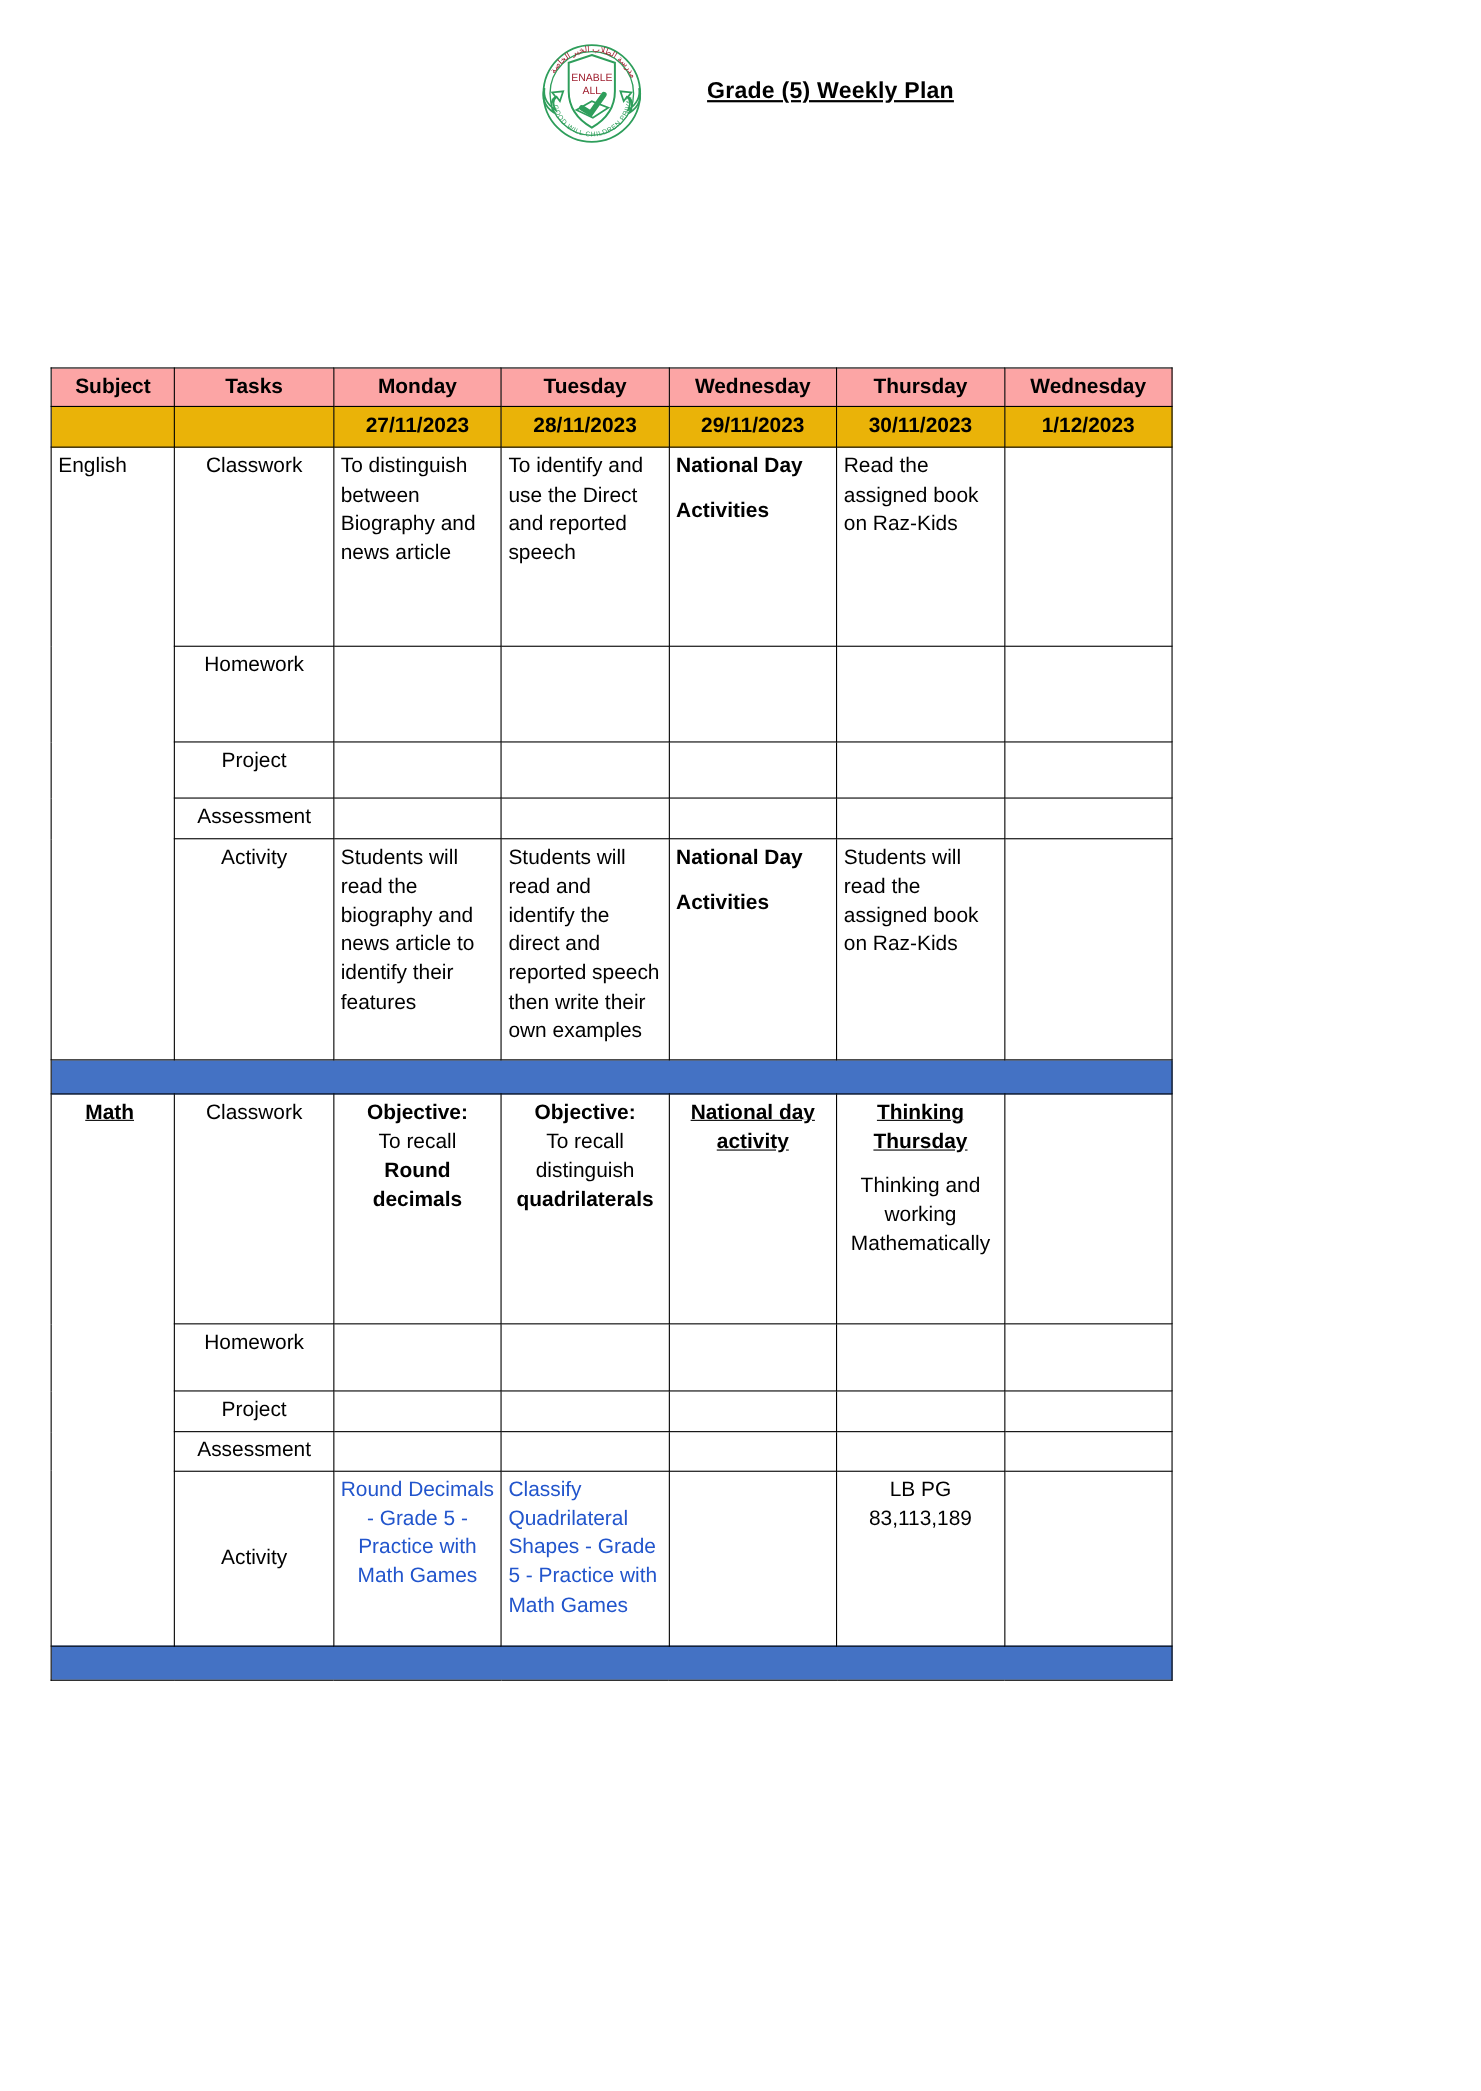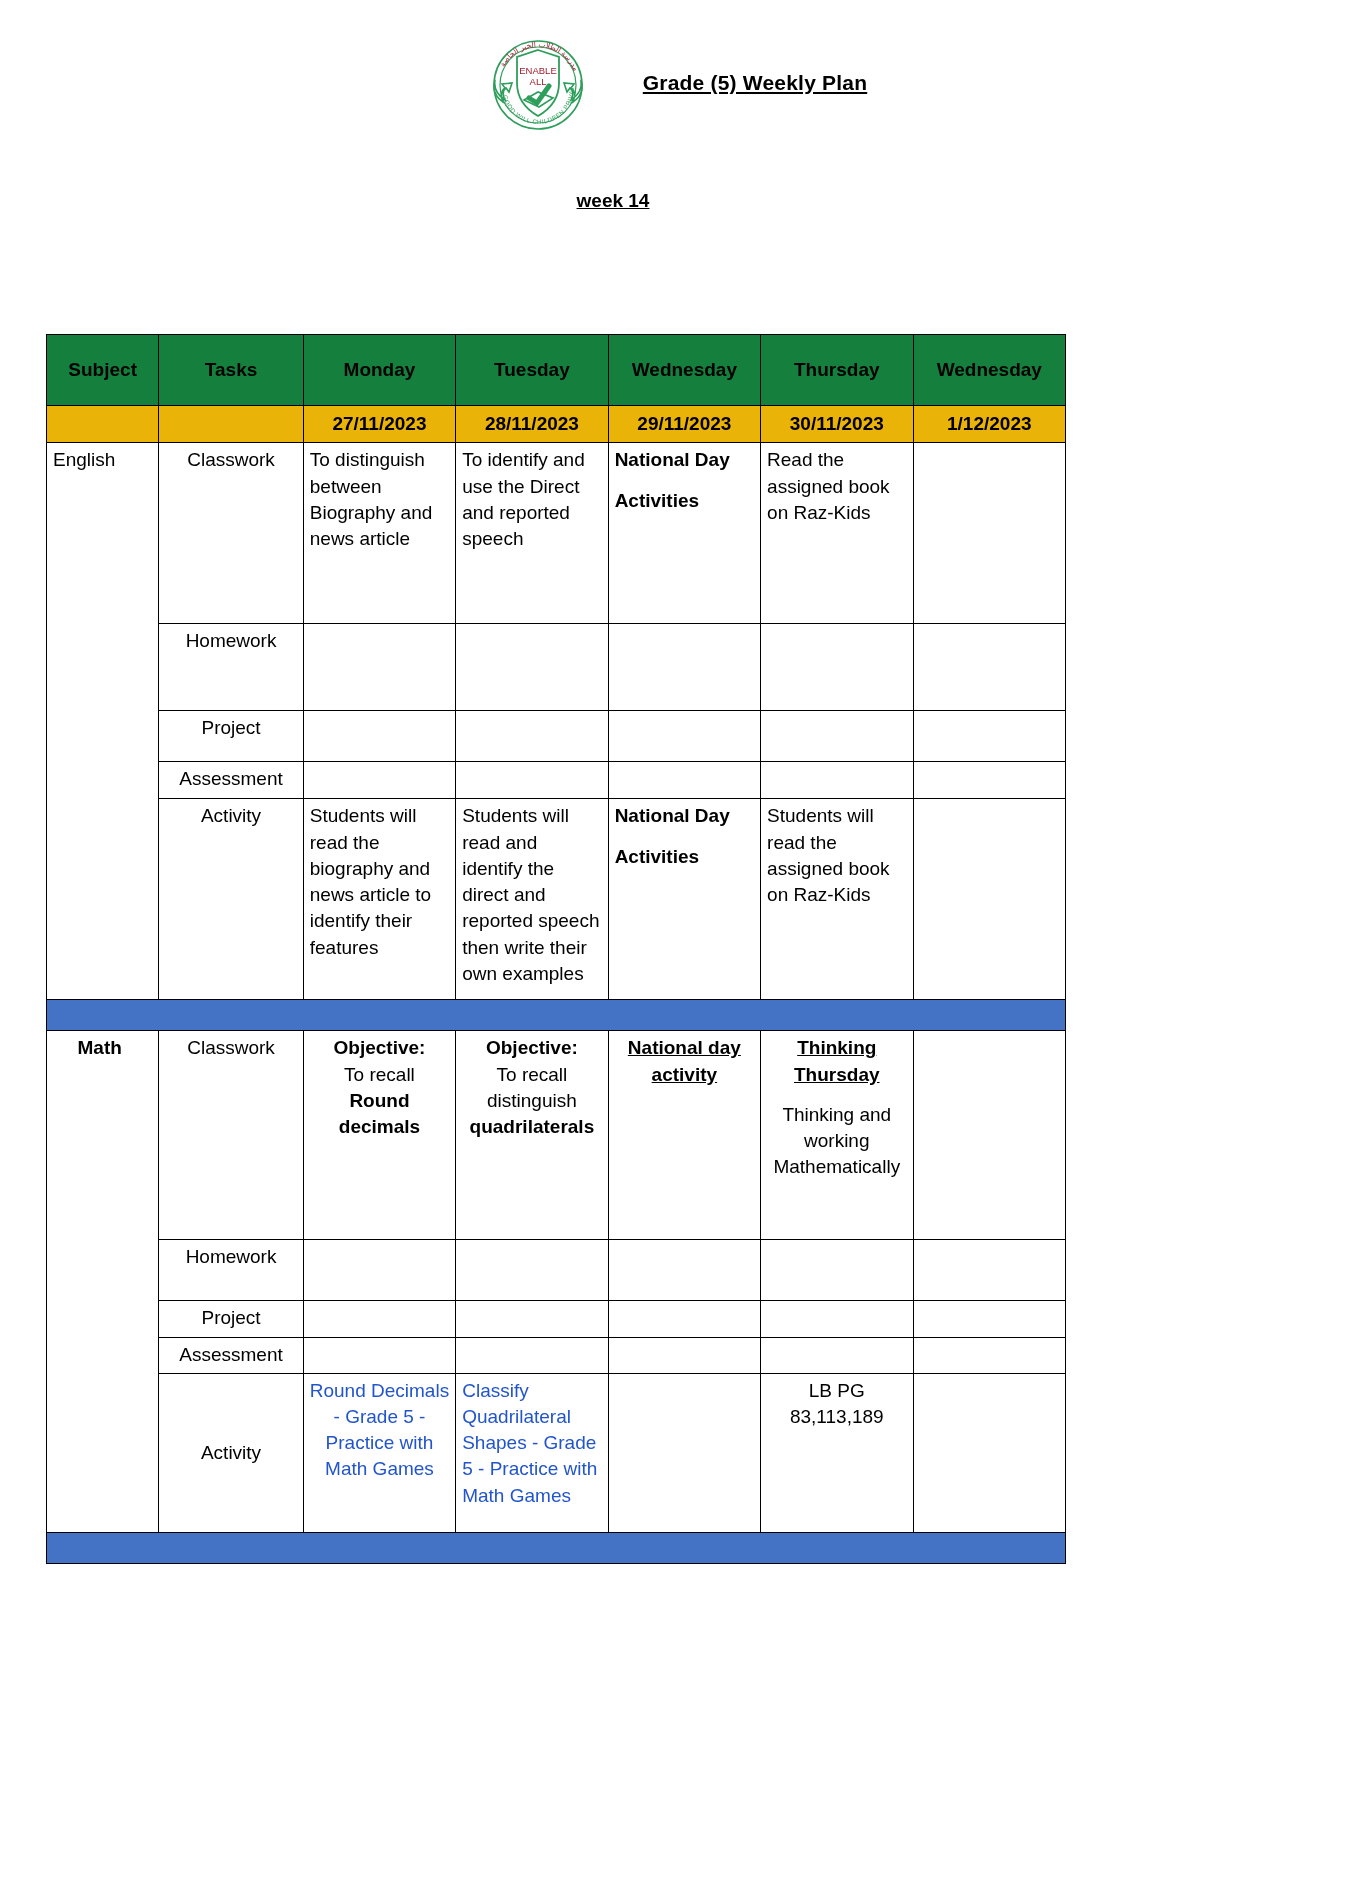--- a/index.html
+++ b/index.html
@@ -86,25 +86,25 @@
     font-weight: normal;
     word-wrap: break-word;
   }
 
   col.c-subject { width: 112px; }
   col.c-tasks   { width: 144px; }
   col.c-day     { width: 152px; }
 
   
   tr.hdr td {
-    background: #15803d;
+    background: #fca5a5;
     text-align: center;
     font-weight: bold;
     font-size: 19px;
-    padding: 22px 4px;
+    padding: 4px 4px;
     vertical-align: middle;
   }
   tr.hdr-dates td {
     background: #eab308;
     text-align: center;
     font-weight: bold;
     font-size: 19px;
     padding: 5px 4px;
     vertical-align: middle;
   }
@@ -116,21 +116,21 @@
     padding: 0;
     border-left: 1.6px solid #000;
     border-right: 1.6px solid #000;
   }
 
   td.subject-cell {
     text-align: left;
     padding-left: 8px;
     vertical-align: top;
   }
-  td.subject-cell.bold { font-weight: bold; text-align: center; padding-left: 0; }
+  td.subject-cell.bold { font-weight: bold; text-align: center; padding-left: 0; text-decoration: underline; }
 
   td.task-cell {
     text-align: center;
     vertical-align: top;
     padding-top: 5px;
   }
   td.task-cell.mid { vertical-align: middle; }
 
   td.content-cell { text-align: left; }
   td.content-cell.center { text-align: center; }
@@ -182,23 +182,20 @@
         <path id="arcBot" d="M23 60 A36 36 0 0 0 95 60" fill="none"></path>
         <text font-family="Liberation Sans, sans-serif" font-size="6.2" fill="#2e9e5b" letter-spacing="0.6">
           <textPath href="#arcBot" startOffset="7%">GOOD WILL CHILDREN PRIVATE SCHOOL</textPath>
         </text>
       </svg>
     </div>
 
     <div class="doc-title">Grade (5) Weekly Plan</div>
   </div>
 
-  <div class="week-line">
-    <span class="week-label">week 14</span>
-  </div>
 
   <div class="table-wrap">
     <table class="plan">
       <colgroup>
         <col class="c-subject">
         <col class="c-tasks">
         <col class="c-day">
         <col class="c-day">
         <col class="c-day">
         <col class="c-day">

